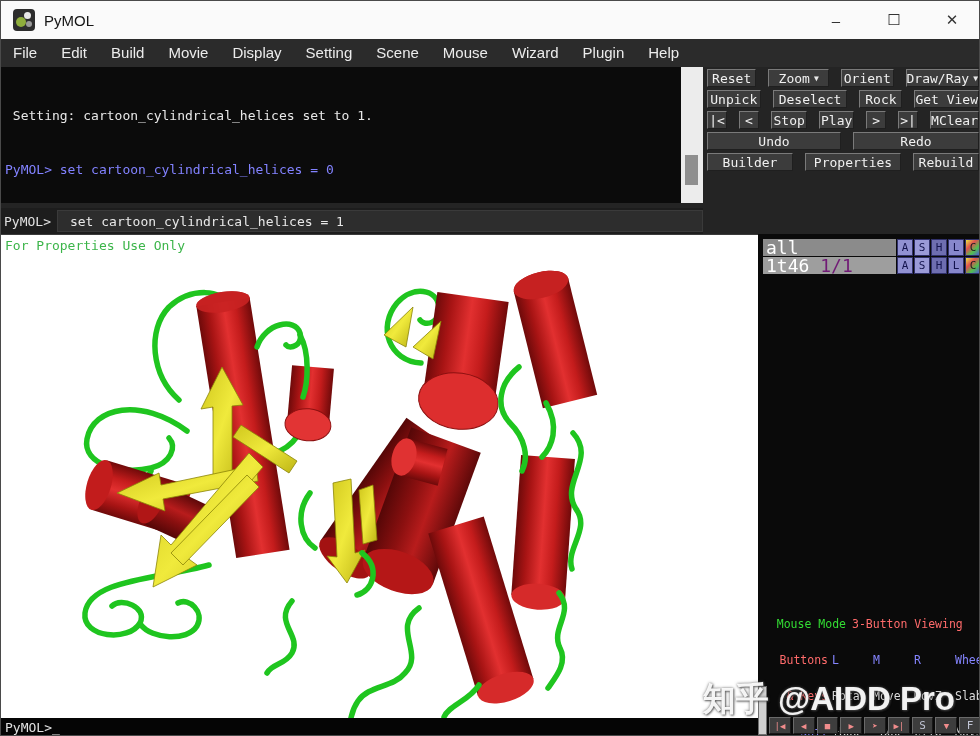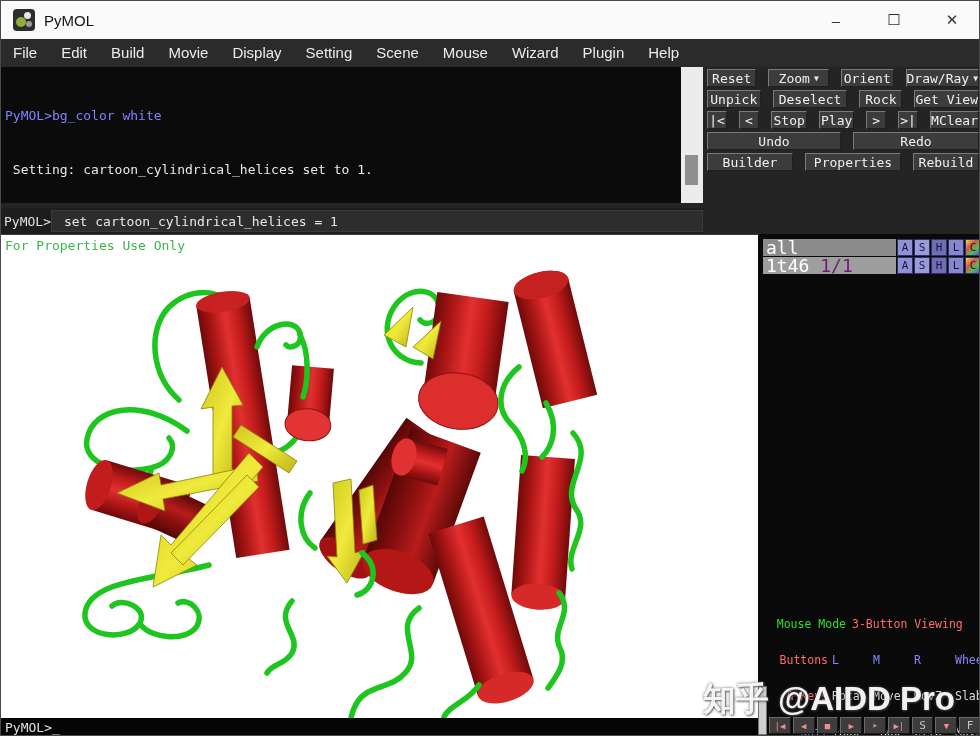--- a/index.html
+++ b/index.html
@@ -26,21 +26,21 @@
   .topsec{position:absolute;left:0;top:66px;width:980px;height:167px;background:#242424;}
   .console{position:absolute;left:0;top:0;width:680px;height:136px;background:#0b0b0b;
            padding:4px 0 0 4px;box-sizing:border-box;font-size:13px;line-height:18px;white-space:pre;}
   .console .cmd{color:#8282ff;}
   .console .out{color:#e8e8e8;}
   .console-sb{position:absolute;left:680px;top:0;width:22px;height:136px;background:#ececec;}
   .console-sb .thumb{position:absolute;left:4px;top:88px;width:13px;height:30px;background:#8f8f8f;}
   .cmdrow{position:absolute;left:0;top:141px;width:702px;height:26px;background:#1d1d1d;
           display:flex;align-items:center;justify-content:space-between;}
   .cmd-prompt{color:#e0e0e0;font-size:13px;margin-left:3px;white-space:pre;}
-  .cmd-input{width:732px;height:22px;background:#2d2d2d;border:1px solid #3a3a3a;
+  .cmd-input{margin-left:6px;width:732px;height:22px;background:#2d2d2d;border:1px solid #3a3a3a;
              color:#e8e8e8;font-family:"DejaVu Sans Mono",monospace;font-size:13px;padding:0 0 0 12px;outline:none;box-sizing:border-box;}
   
   .cpanel{position:absolute;left:706px;top:2px;width:272px;}
   .crow{display:flex;gap:12px;margin-bottom:3px;}
   .cbtn{height:18px;background:#3c3c3c;border:1px solid #7a7a7a;border-bottom-color:#1f1f1f;border-right-color:#1f1f1f;
         color:#f0f0f0;font-size:13px;font-family:"DejaVu Sans Mono",monospace;display:flex;align-items:center;justify-content:center;
         box-sizing:border-box;white-space:nowrap;}
   .cbtn .arrow{font-size:8px;margin-left:4px;color:#e8e8e8;}
   
   .viewport{position:absolute;left:0;top:233px;width:757px;height:484px;background:#ffffff;border-top:1px solid #3a3a3a;box-sizing:border-box;}
@@ -107,21 +107,20 @@
     <div class="menu-item">Setting</div>
     <div class="menu-item">Scene</div>
     <div class="menu-item">Mouse</div>
     <div class="menu-item">Wizard</div>
     <div class="menu-item">Plugin</div>
     <div class="menu-item">Help</div>
   </div>
 
   <div class="topsec">
     <div class="console">
-      <div class="cmd">PyMOL&gt;bg_color white</div>
       <div class="out"> Setting: cartoon_cylindrical_helices set to 1.</div>
       <div class="cmd">PyMOL&gt; set cartoon_cylindrical_helices = 0</div>
       <div class="out"> Setting: cartoon_cylindrical_helices set to 0.</div>
       <div class="cmd">PyMOL&gt; set cartoon_cylindrical_helices = 1</div>
       <div class="out"> Setting: cartoon_cylindrical_helices set to 1.</div>
     </div>
     <div class="console-sb">
         <div class="thumb"></div>
       </div>
 

